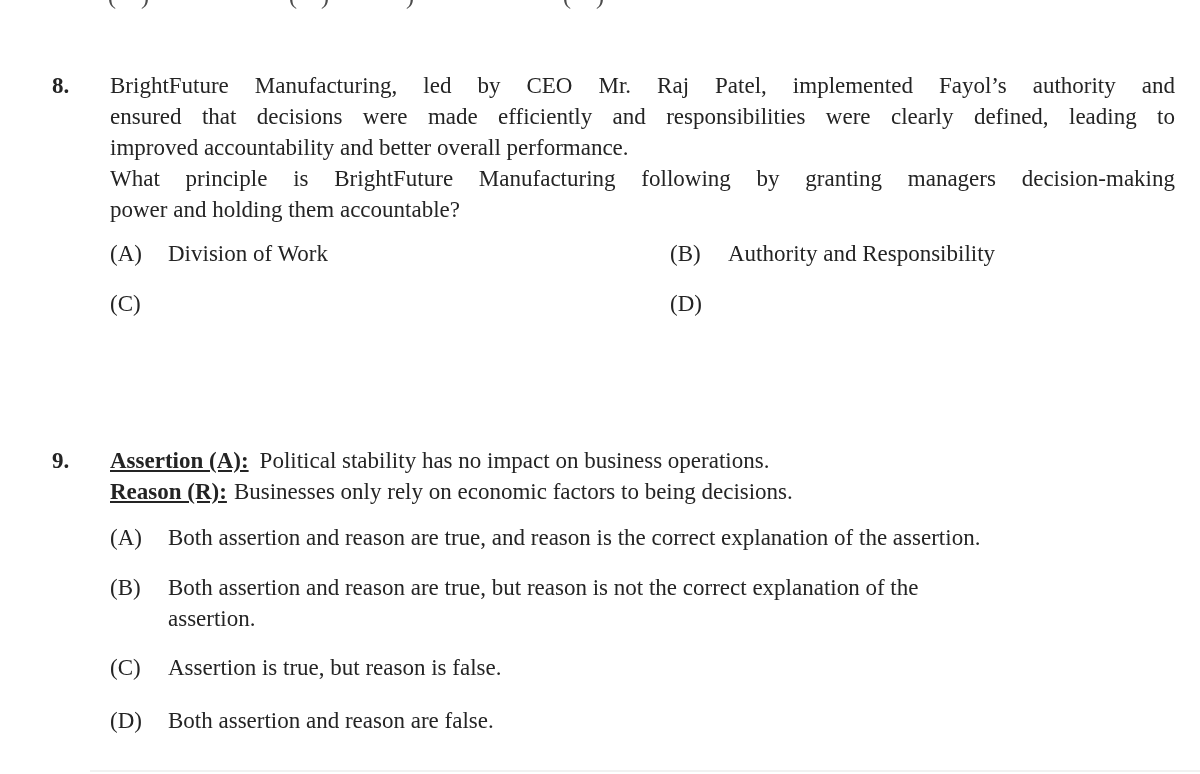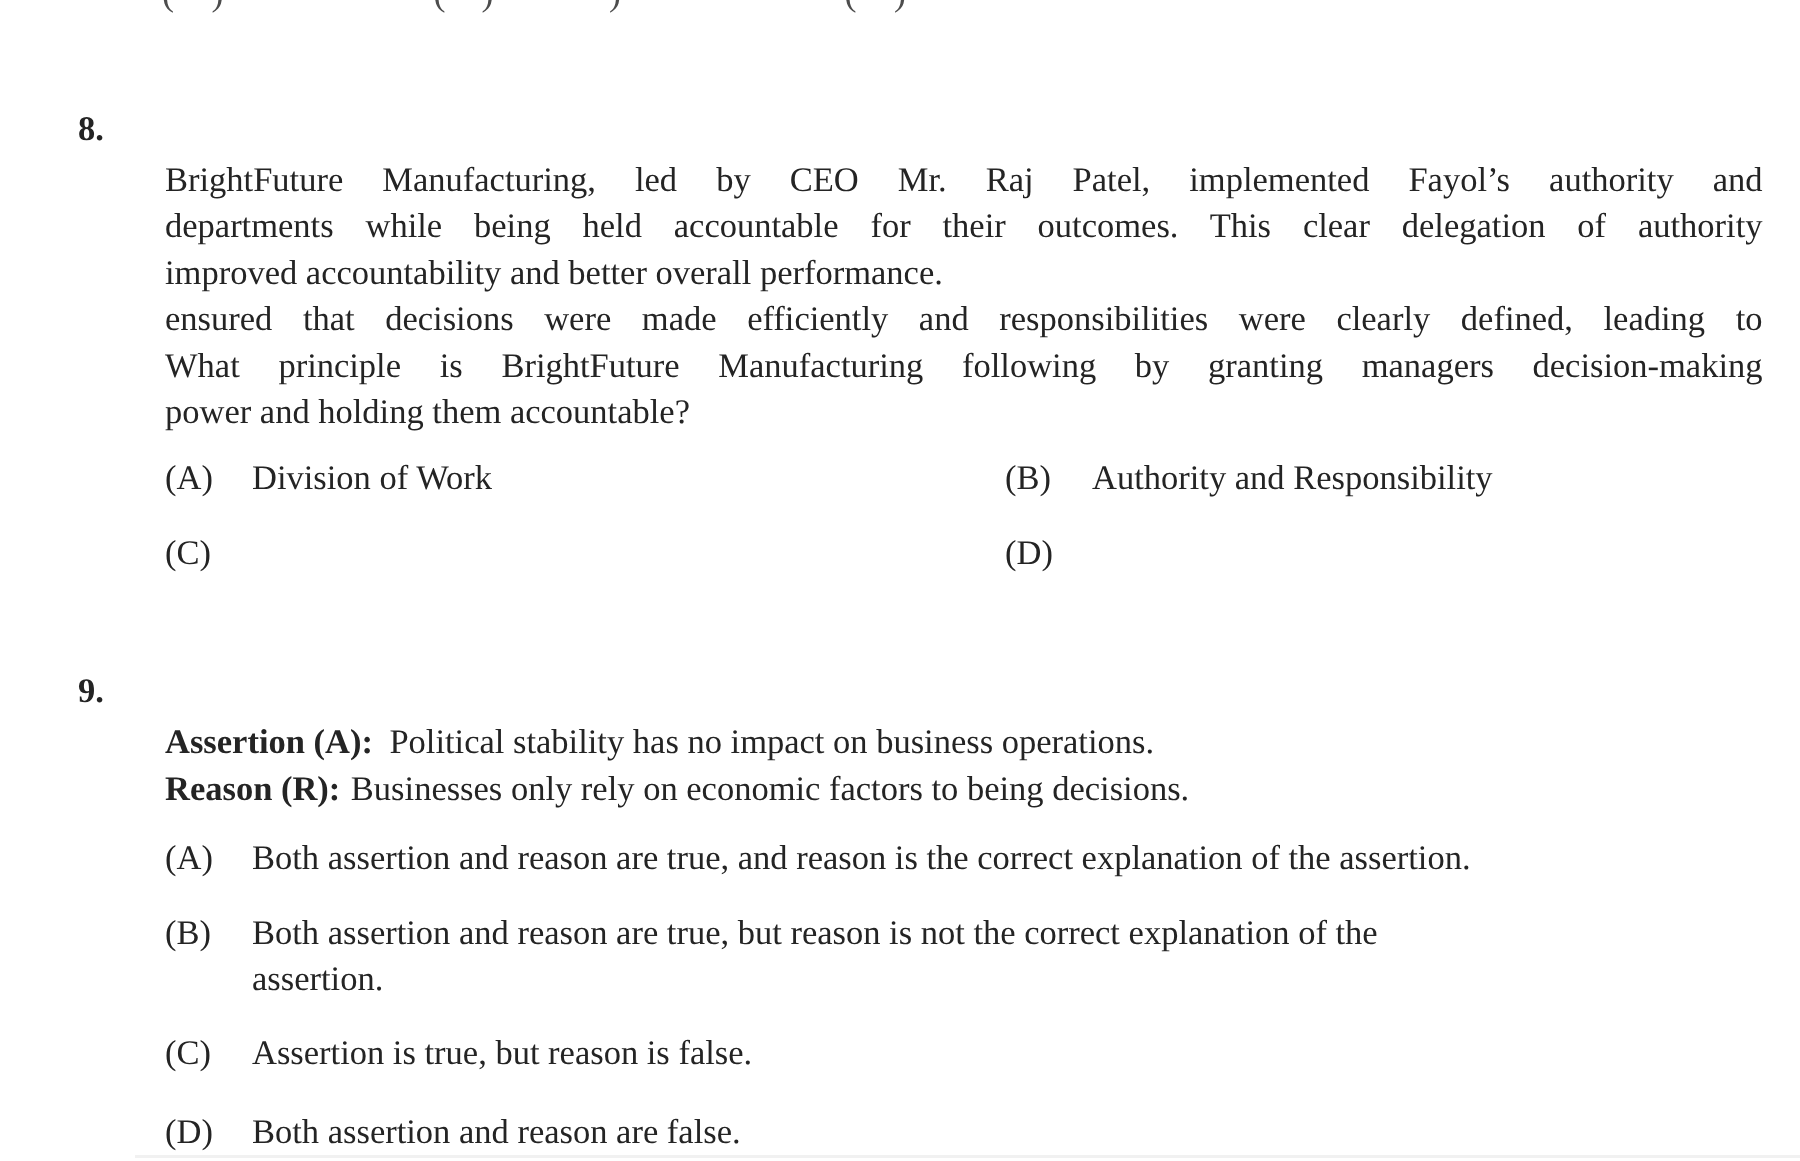--- a/index.html
+++ b/index.html
@@ -15,38 +15,38 @@
 
   
   .fragwrap { position: absolute; top: 0; left: 0; width: 100%; height: 9px; overflow: hidden; }
   .frag { position: absolute; top: -17px; font-size: 24px; color: #4d4d4d; }
 
   .question { position: absolute; left: 52px; width: 1123px; display: flex; }
   .qnum {
     width: 58px; flex: 0 0 58px;
     font-weight: bold; font-size: 23px; line-height: 31px;
   }
-  .qbody { width: 1065px; flex: 1 1 auto; font-size: 23px; line-height: 31px; margin-top: 34px; }
+  .qbody { width: 1065px; flex: 1 1 auto; font-size: 23px; line-height: 31px; }
 
   .line { white-space: nowrap; }
   .line.j { white-space: normal; text-align: justify; text-align-last: justify; }
 
   .opt-grid {
     margin-top: 13px;
     display: grid;
     grid-template-columns: 560px 1fr;
     row-gap: 19px;
   }
   .opt { display: flex; font-size: 23px; line-height: 31px; }
   .opt-label { width: 58px; flex: 0 0 58px; }
   .opt-text { flex: 1 1 auto; }
   .opt-text .line2 { white-space: nowrap; }
 
   .ar-line { font-size: 23px; line-height: 31px; white-space: nowrap; }
-  .ar-label { font-weight: bold; margin-right: 11px; }
+  .ar-label { font-weight: bold; margin-right: 11px; text-decoration: underline; }
   .ar-label.reason { margin-right: 7px; }
 
   .opt-list { margin-top: 15px; }
 
   .bottom-rule {
     position: absolute; left: 90px; right: 0; bottom: 2px;
     height: 2px; background: #f1f1f1;
   }
 </style>
 </head>
@@ -61,23 +61,22 @@
     <span class="frag" style="left:321px">)</span>
     <span class="frag" style="left:406px">)</span>
     <span class="frag" style="left:563px">(</span>
     <span class="frag" style="left:596px">)</span>
   </div>
 
   <div class="question" style="top:70px">
     <div class="qnum">8.</div>
     <div class="qbody">
       <div class="line j">BrightFuture Manufacturing, led by CEO Mr. Raj Patel, implemented Fayol’s authority and</div>
-      <div class="line j">departments while being held accountable for their outcomes. This clear delegation of authority</div>
+      <div class="line j">ensured that decisions were made efficiently and responsibilities were clearly defined, leading to</div>
       <div class="line">improved accountability and better overall performance.</div>
-      <div class="line j">ensured that decisions were made efficiently and responsibilities were clearly defined, leading to</div>
       <div class="line j">What principle is BrightFuture Manufacturing following by granting managers decision-making</div>
       <div class="line">power and holding them accountable?</div>
 
       <div class="opt-grid">
         <div class="opt">
           <span class="opt-label">(A)</span>
           <span class="opt-text">Division of Work</span>
         </div>
         <div class="opt">
           <span class="opt-label">(B)</span>

